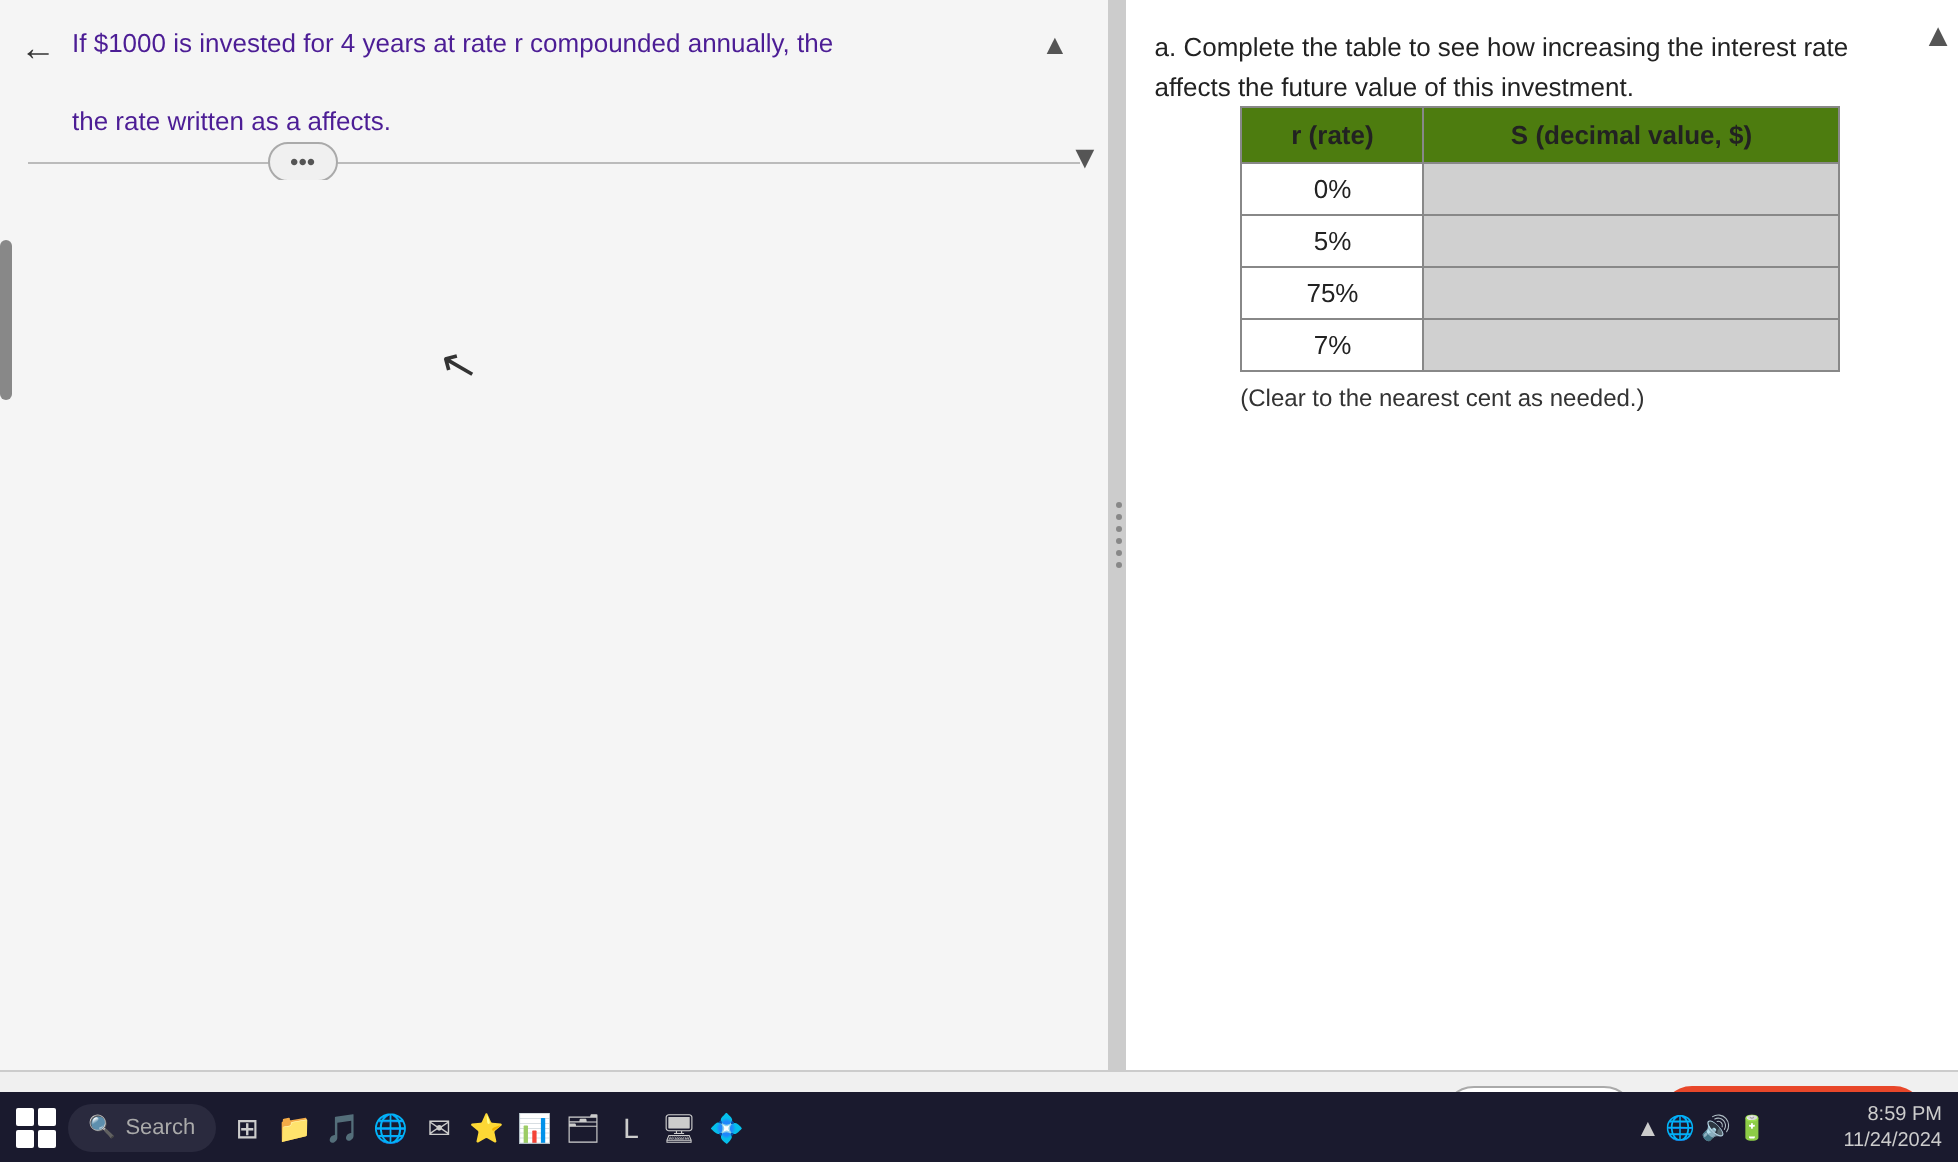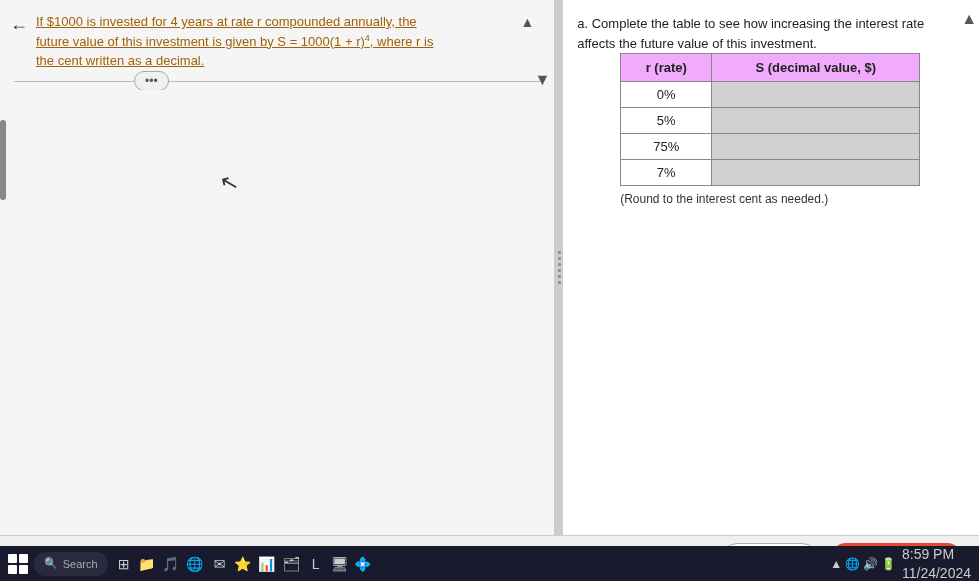--- a/index.html
+++ b/index.html
@@ -39,24 +39,23 @@
     .back-arrow {
       font-size: 18px;
       color: #333;
       cursor: pointer;
       margin-top: 2px;
       flex-shrink: 0;
     }
 
     .problem-text {
       font-size: 13px;
-      color: #a16207;
+      color: #4c1d95;
       line-height: 1.5;
       flex: 1;
-      text-decoration: underline;
     }
 
     .scroll-arrow-up {
       font-size: 14px;
       color: #555;
       cursor: pointer;
       padding: 2px 6px;
       flex-shrink: 0;
     }
 
@@ -119,21 +118,21 @@
       margin: 0 auto;
     }
 
     .investment-table {
       border-collapse: collapse;
       width: 100%;
       font-size: 13px;
     }
 
     .investment-table th {
-      background: #f0abfc;
+      background: #4d7c0f;
       border: 1px solid #888;
       padding: 6px 10px;
       text-align: center;
       font-weight: bold;
       color: #222;
     }
 
     .investment-table td {
       border: 1px solid #888;
       padding: 5px 8px;
@@ -301,23 +300,25 @@
       cursor: pointer;
     }
 
     .taskbar-right {
       display: flex;
       align-items: center;
       gap: 6px;
     }
 
     .taskbar-time {
-      font-size: 14px;
+      font-size: 10px;
       color: #ccc;
+      text-align: right;
       line-height: 1.3;
+      margin-left: 32px;
     }
 
     .taskbar-sys-icons {
       display: flex;
       align-items: center;
       gap: 3px;
     }
 
     .taskbar-sys-icon {
       font-size: 12px;
@@ -343,25 +344,22 @@
 <div style="position:relative; width:979px; height:581px;">
 
   <div class="main-content">
 
     <div class="left-panel">
       <div class="left-panel-top">
         <span class="back-arrow">←</span>
         <div class="problem-text">
           <span>If $1000 is invested for 4 years at rate r compounded annually, the</span>
           <br>
-          <span>
-            future value of this investment is given by S = 1000(1 + r)<sup>4</sup>, where r is
-          </span>
           <br>
-          <span>the cent written as a decimal.</span>
+          <span>the rate written as a affects.</span>
         </div>
         <span class="scroll-arrow-up">▲</span>
       </div>
 
       <div style="position:relative; margin: 0 14px 8px 14px;">
         <hr class="divider-line" style="width:100%; margin:0;">
         <span class="dots-button">•••</span>
         <span style="position:absolute; right: -10px; top: -10px; font-size:16px; color:#555; cursor:pointer;">▼</span>
       </div>
 
@@ -406,21 +404,21 @@
             <tr>
               <td>75%</td>
               <td class="value-cell"></td>
             </tr>
             <tr>
               <td>7%</td>
               <td class="value-cell"></td>
             </tr>
           </tbody>
         </table>
-        <div class="table-note">(Round to the interest cent as needed.)</div>
+        <div class="table-note">(Clear to the nearest cent as needed.)</div>
       </div>
 
       <div class="right-panel-scroll">▲</div>
     </div>
   </div>
 
   <div class="bottom-bar">
     <div class="bottom-left">
       <span class="bottom-link">v an example</span>
       <span class="bottom-link">Get more help -</span>

